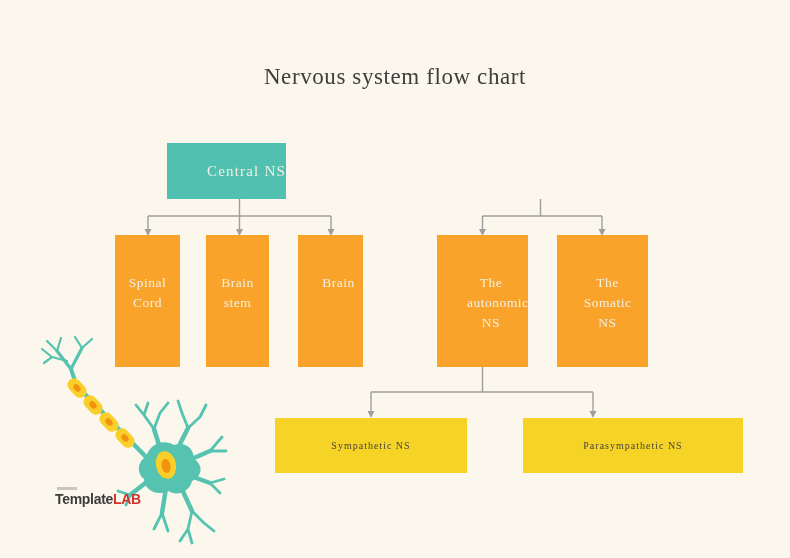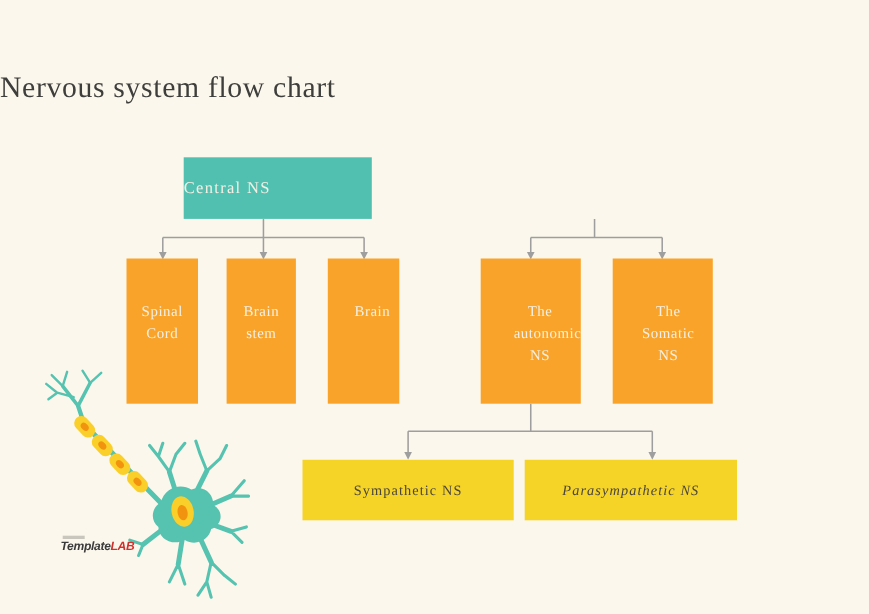--- a/index.html
+++ b/index.html
@@ -23,41 +23,41 @@
     position:relative;
     width:790px;height:558px;
     background:var(--bg);
     overflow:hidden;
     font-family:"Liberation Serif", serif;
   }
   .page-title{
     position:absolute;
     top:64px;left:0;right:0;
     margin:0;
-    text-align:left;
-    font-size:27px;
+    text-align:center;
+    font-size:23px;
     font-weight:500;
     letter-spacing:0.6px;
     color:var(--title-text);
   }
   svg.connectors{
     position:absolute;left:0;top:0;
   }
   .node{
     position:absolute;
     box-sizing:border-box;
     text-align:center;
   }
   .node.teal{
     background:var(--teal);
     color:var(--light-text);
-    display:flex;align-items:center;justify-content:flex-start;
+    display:flex;align-items:center;justify-content:flex-end;
     font-size:15px;
     letter-spacing:1.2px;
-    top:143px;width:171px;height:56px;
+    top:143px;width:119px;height:56px;
   }
   .n-central{left:167px;}
   .n-peripheral{left:468px;}
   .node.orange{
     background:var(--orange);
     color:var(--light-text);
     top:235px;height:132px;
     font-size:13.5px;
     line-height:20px;
     letter-spacing:0.5px;
@@ -66,44 +66,43 @@
   .n-spinal{left:115px;width:65px;}
   .n-brainstem{left:206px;width:63px;}
   .n-brain{left:298px;width:65px;padding-left:16px;}
   .n-autonomic{left:437px;width:91px;padding-left:30px;padding-right:13px;padding-top:34px;}
   .n-somatic{left:557px;width:91px;padding-left:23px;padding-right:13px;padding-top:34px;}
   .node.yellow{
     background:var(--yellow);
     color:var(--dark-text);
     top:418px;height:55px;
     display:flex;align-items:center;justify-content:center;
-    font-size:13px;
+    font-size:10px;
     letter-spacing:1px;
   }
   .n-sympathetic{left:275px;width:192px;}
-  .n-parasympathetic{left:477px;width:193px;font-style:italic;}
+  .n-parasympathetic{left:523px;width:220px;}
   svg.neuron{
     position:absolute;left:30px;top:333px;
   }
   .logo{
     position:absolute;left:55px;top:487px;
     font-family:"Liberation Sans", sans-serif;
     line-height:1;
   }
   .logo .fineprint{
     width:20px;height:3px;
     background:#C9C6BE;
     margin:0 0 2px 2px;
   }
   .logo .wordmark{
-    font-size:11px;
+    font-size:14px;
     font-weight:bold;
     letter-spacing:-0.3px;
     color:var(--logo-dark);
-    font-style:italic;
   }
   .logo .wordmark .lab{
     color:var(--logo-red);
   }
 </style>
 </head>
 <body>
 
 <div class="stage">
 

